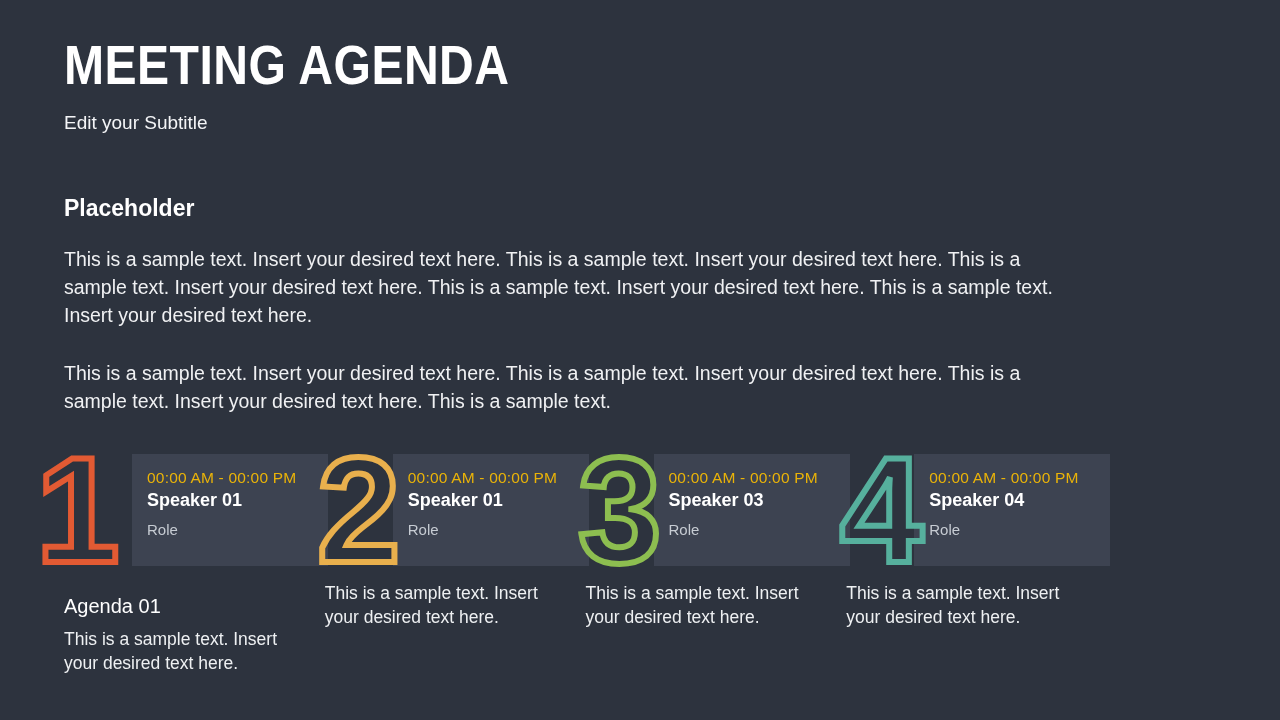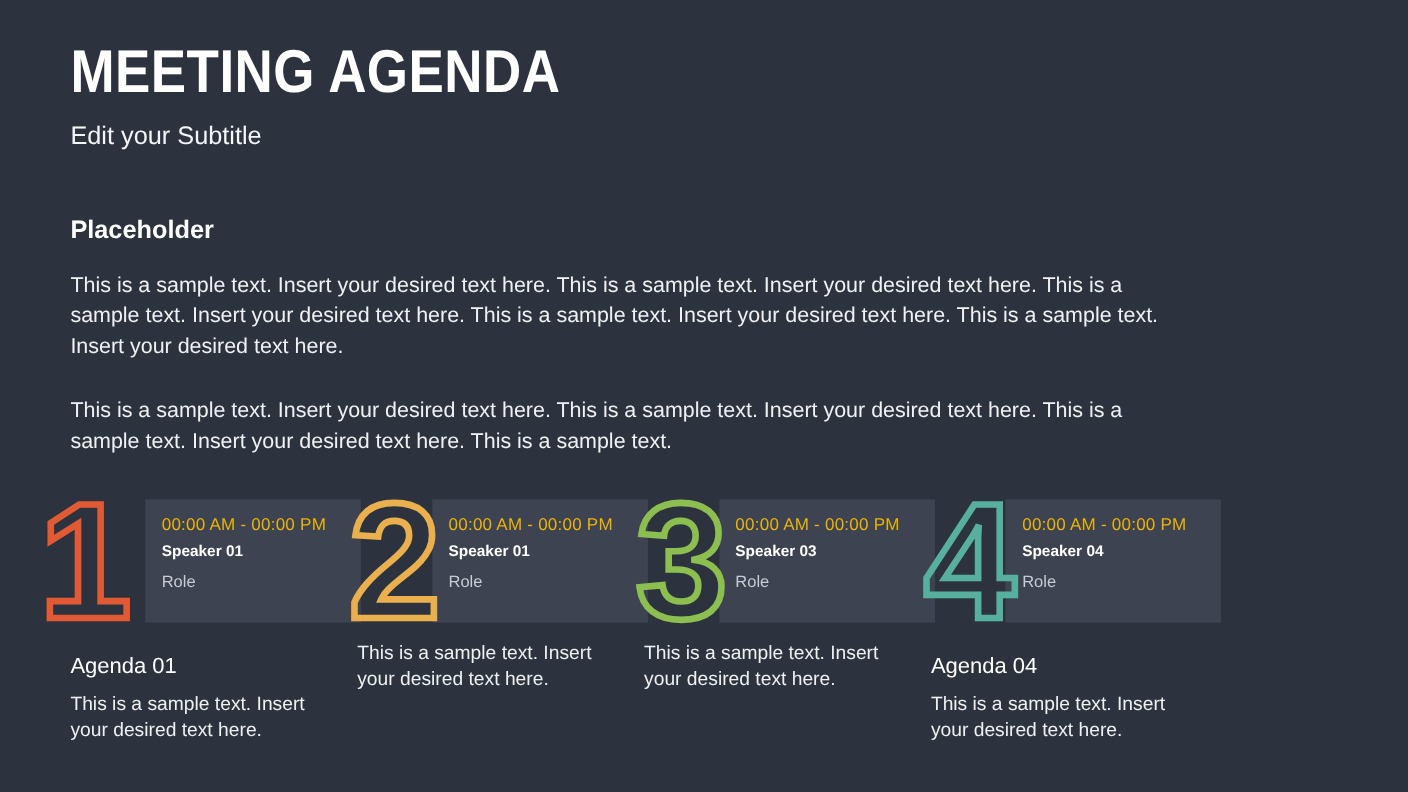--- a/index.html
+++ b/index.html
@@ -22,21 +22,21 @@
     font-size: 55px; line-height: 55px;
     font-weight: 700;
     letter-spacing: 0.5px;
     transform: scaleX(0.875);
     transform-origin: left center;
     white-space: nowrap;
     color: #ffffff;
   }
   .subtitle {
     margin-top: 18px;
-    font-size: 23px; line-height: 24px;
+    font-size: 19px; line-height: 24px;
     color: #f4f5f7;
   }
   .section-heading {
     margin-top: 60px;
     font-size: 23px; line-height: 26px;
     font-weight: 700;
     color: #ffffff;
   }
   .para {
     font-size: 19.5px; line-height: 28px;
@@ -76,21 +76,21 @@
     z-index: 1;
   }
   .time {
     font-size: 15.5px; line-height: 18px;
     letter-spacing: 0.2px;
     color: #eab308;
     white-space: nowrap;
   }
   .speaker {
     margin-top: 3px;
-    font-size: 14px; line-height: 21px;
+    font-size: 18px; line-height: 21px;
     font-weight: 700;
     color: #ffffff;
   }
   .role {
     margin-top: 10px;
     font-size: 15px; line-height: 18px;
     color: #c7ccd3;
   }
   .agenda-heading {
     margin-top: 22px;
@@ -165,18 +165,17 @@
       <div class="num-band">
         <svg class="numeral-svg" width="130" height="125">
           <text class="numeral-text" x="-6" y="110" style="stroke: rgb(86, 176, 157);">4</text>
         </svg>
         <div class="card" style="background-color: rgb(61, 67, 81);">
           <div class="time">00:00 AM - 00:00 PM</div>
           <div class="speaker">Speaker 04</div>
           <div class="role">Role</div>
         </div>
       </div>
-      <div class="agenda-heading">Agenda 04</div>
       <div class="agenda-desc">This is a sample text. Insert your desired text here.</div>
     </div>
 
   </div>
 </div>
 
 </body></html>

